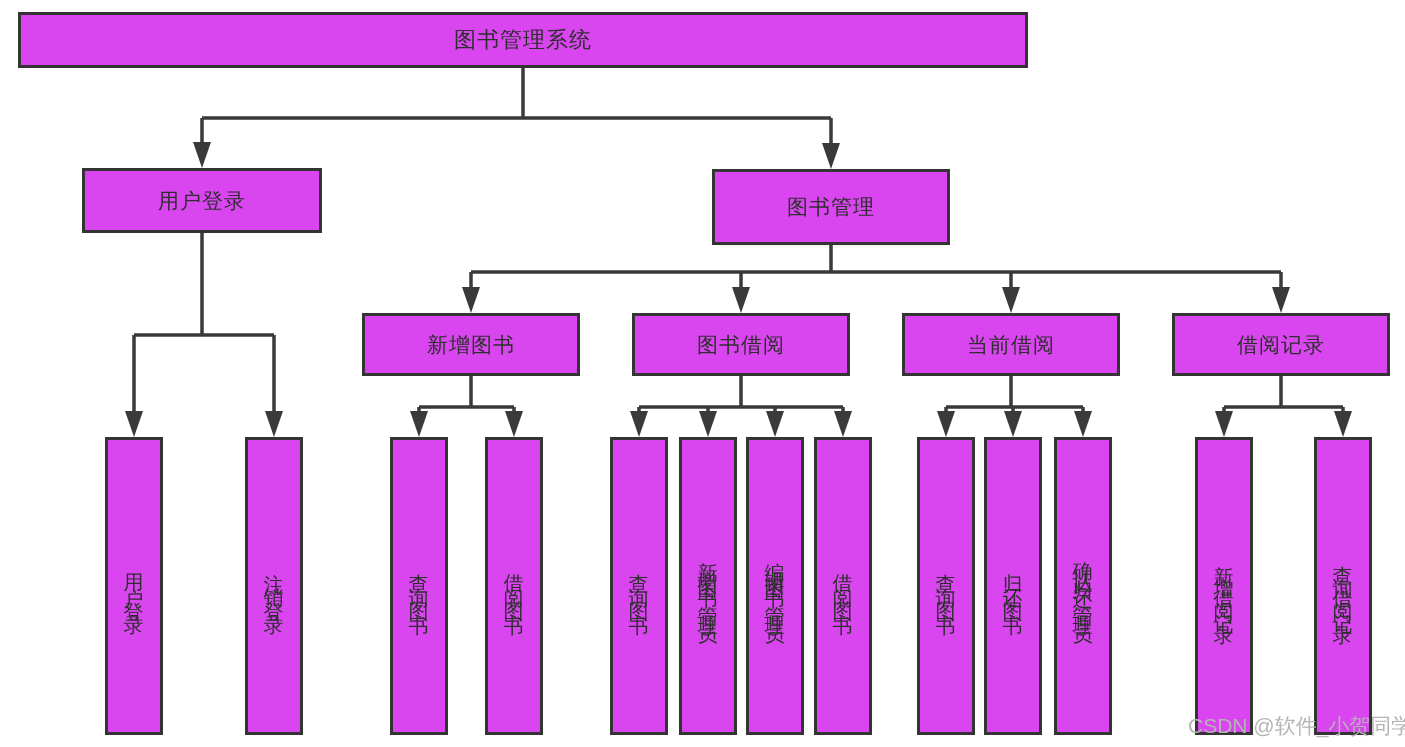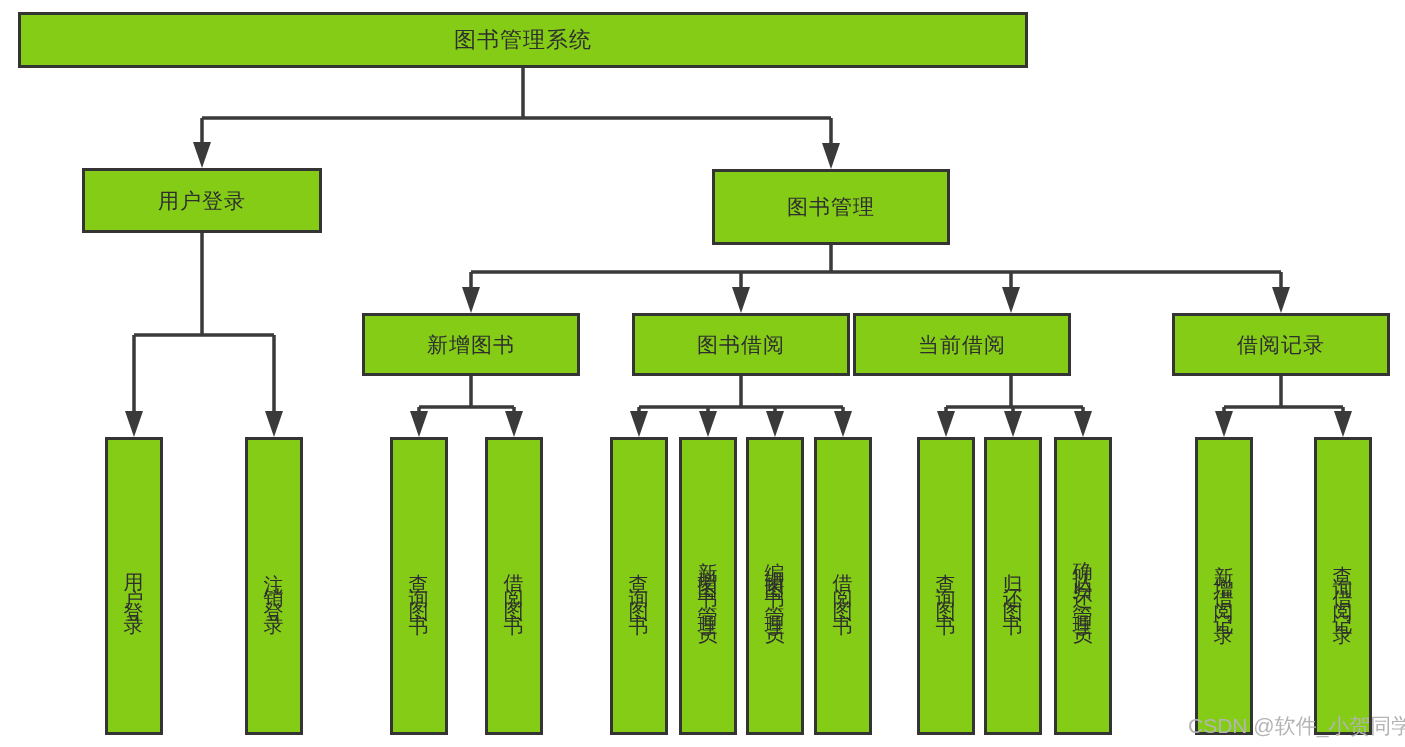--- a/index.html
+++ b/index.html
@@ -16,21 +16,21 @@
     overflow: hidden;
   }
   svg.connectors {
     position: absolute;
     left: 0;
     top: 0;
     z-index: 1;
   }
   .node {
     position: absolute;
-    background: #84cc16;
+    background: #d946ef;
     border: 3px solid #343434;
     box-sizing: border-box;
     display: flex;
     align-items: center;
     justify-content: center;
     color: #2e2e2e;
     z-index: 2;
   }
   .node .h-label {
     font-size: 21px;
@@ -120,21 +120,21 @@
   <div class="node" style="left:712px;top:169px;width:238px;height:76px">
     <span class="h-label">图书管理</span>
   </div>
 
   <div class="node" style="left:362px;top:313px;width:218px;height:63px">
     <span class="h-label">新增图书</span>
   </div>
   <div class="node" style="left:632px;top:313px;width:218px;height:63px">
     <span class="h-label">图书借阅</span>
   </div>
-  <div class="node" style="left:853px;top:313px;width:218px;height:63px">
+  <div class="node" style="left:902px;top:313px;width:218px;height:63px">
     <span class="h-label">当前借阅</span>
   </div>
   <div class="node" style="left:1172px;top:313px;width:218px;height:63px">
     <span class="h-label">借阅记录</span>
   </div>
 
   <div class="node leaf" style="left:105px">
     <span class="v-label v4">用户登录</span>
   </div>
   <div class="node leaf" style="left:245px">

